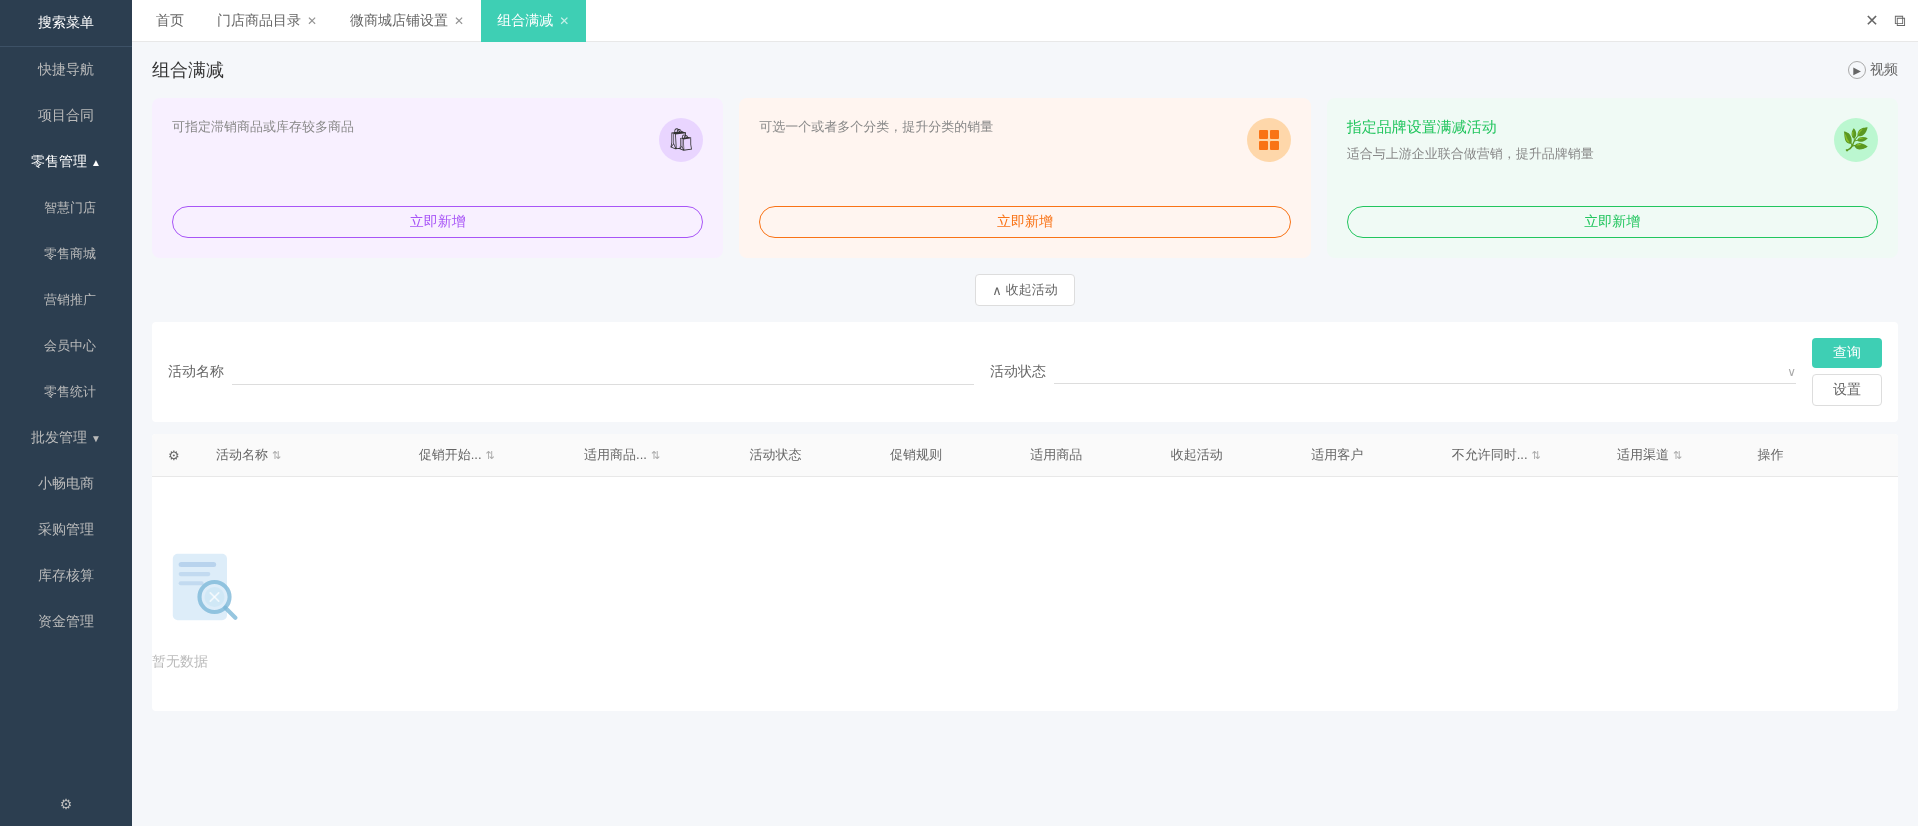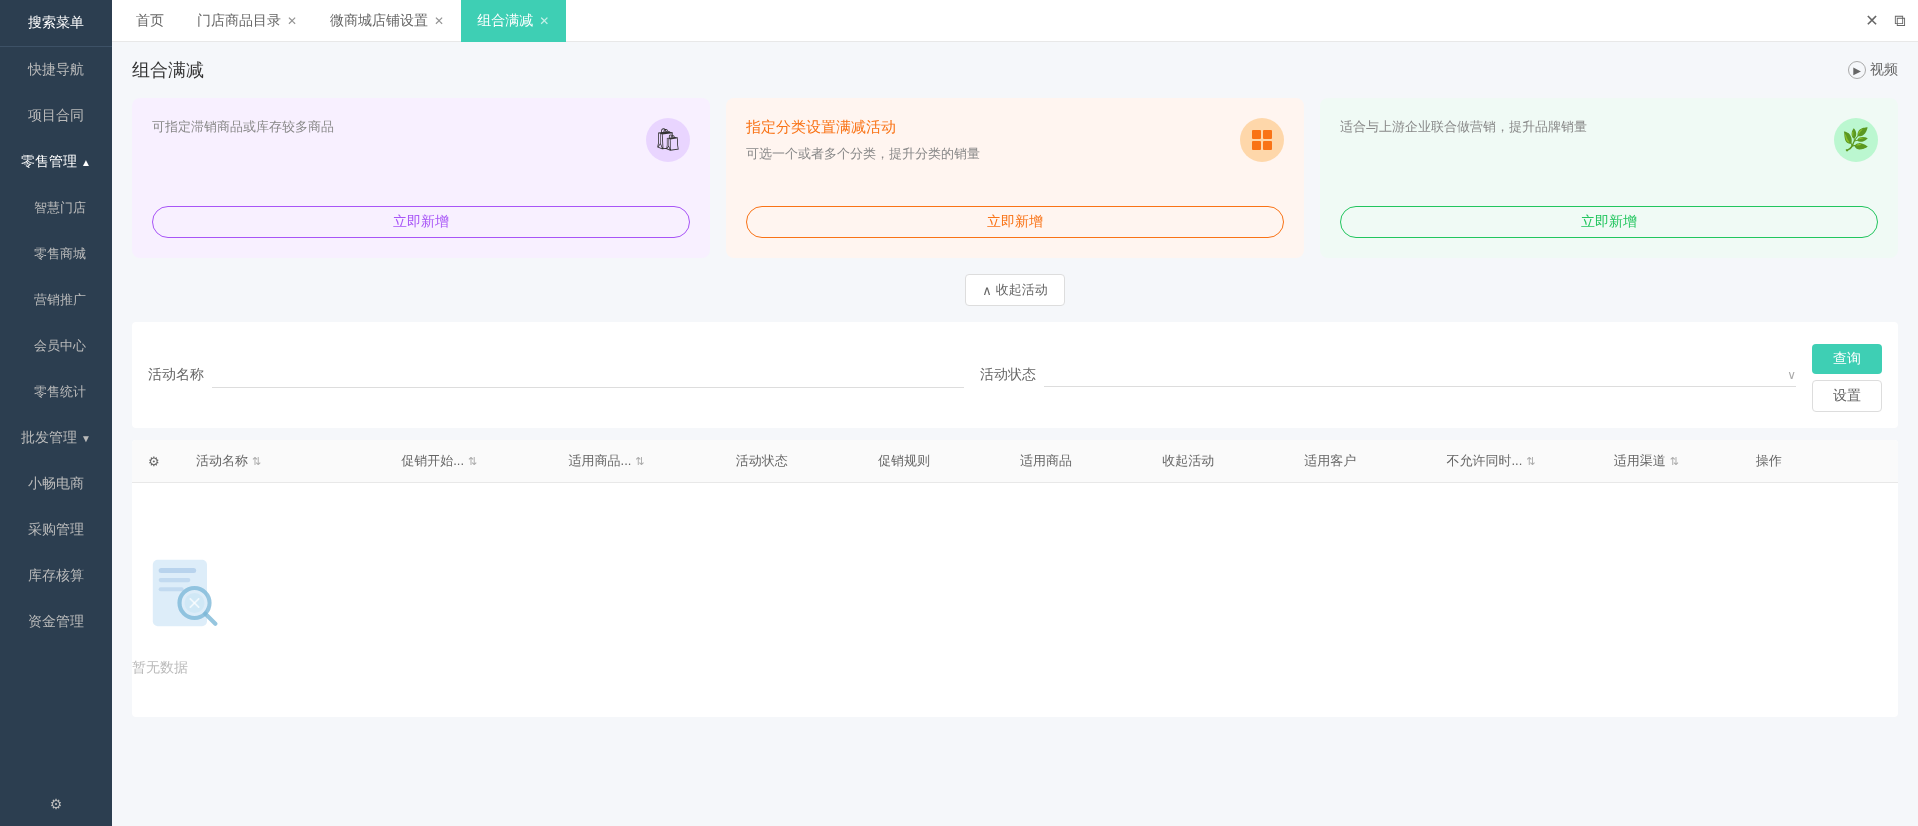--- a/index.html
+++ b/index.html
@@ -1,20 +1,20 @@
 <!DOCTYPE html>
 <html><head>
   <meta charset="utf-8">
   <style>
     * { box-sizing: border-box; margin: 0; padding: 0; }
     body { font-family: -apple-system, BlinkMacSystemFont, 'PingFang SC', 'Microsoft YaHei', sans-serif; font-size: 14px; color: #333; display: flex; height: 826px; overflow: hidden; background: #f5f5f5; }
 
     
     .sidebar {
-      width: 112px;
+      width: 132px;
       background: #2c3e50;
       color: #ccc;
       display: flex;
       flex-direction: column;
       flex-shrink: 0;
       height: 100%;
     }
     .sidebar-search {
       padding: 14px 0;
       text-align: center;
@@ -254,21 +254,20 @@
       border-bottom: 1px solid #ddd;
       padding: 4px 0;
       cursor: pointer;
       color: #999;
     }
     .filter-actions {
       display: flex;
       flex-direction: column;
       gap: 6px;
       margin-left: auto;
-      margin-top: 6px;
     }
     .btn-primary {
       background: #3ecfb4;
       color: #fff;
       border: none;
       padding: 6px 20px;
       border-radius: 4px;
       cursor: pointer;
       font-size: 14px;
     }
@@ -396,34 +395,34 @@
 
     <div class="cards-row">
 
       <div class="card card-purple">
         <div class="card-desc">可指定滞销商品或库存较多商品</div>
         <div class="card-icon">🛍</div>
         <button class="card-btn">立即新增</button>
       </div>
 
       <div class="card card-orange">
-        <div class="card-title">指定分类设置满减活动</div>
         <div class="card-desc">可选一个或者多个分类，提升分类的销量</div>
         <div class="card-icon" style="background:#fed7aa;color:#f97316;font-size:22px;">
           <svg width="24" height="24" viewBox="0 0 24 24" fill="#f97316">
             <rect x="2" y="2" width="9" height="9" rx="1"></rect>
             <rect x="13" y="2" width="9" height="9" rx="1"></rect>
             <rect x="2" y="13" width="9" height="9" rx="1"></rect>
             <rect x="13" y="13" width="9" height="9" rx="1"></rect>
           </svg>
         </div>
         <button class="card-btn">立即新增</button>
       </div>
 
       <div class="card card-green">
+        <div class="card-title">指定品牌设置满减活动</div>
         <div class="card-desc">适合与上游企业联合做营销，提升品牌销量</div>
         <div class="card-icon">🌿</div>
         <button class="card-btn">立即新增</button>
       </div>
 
     </div>
 
     <div class="collapse-bar">
       <button class="collapse-btn">
         <span>∧</span>

